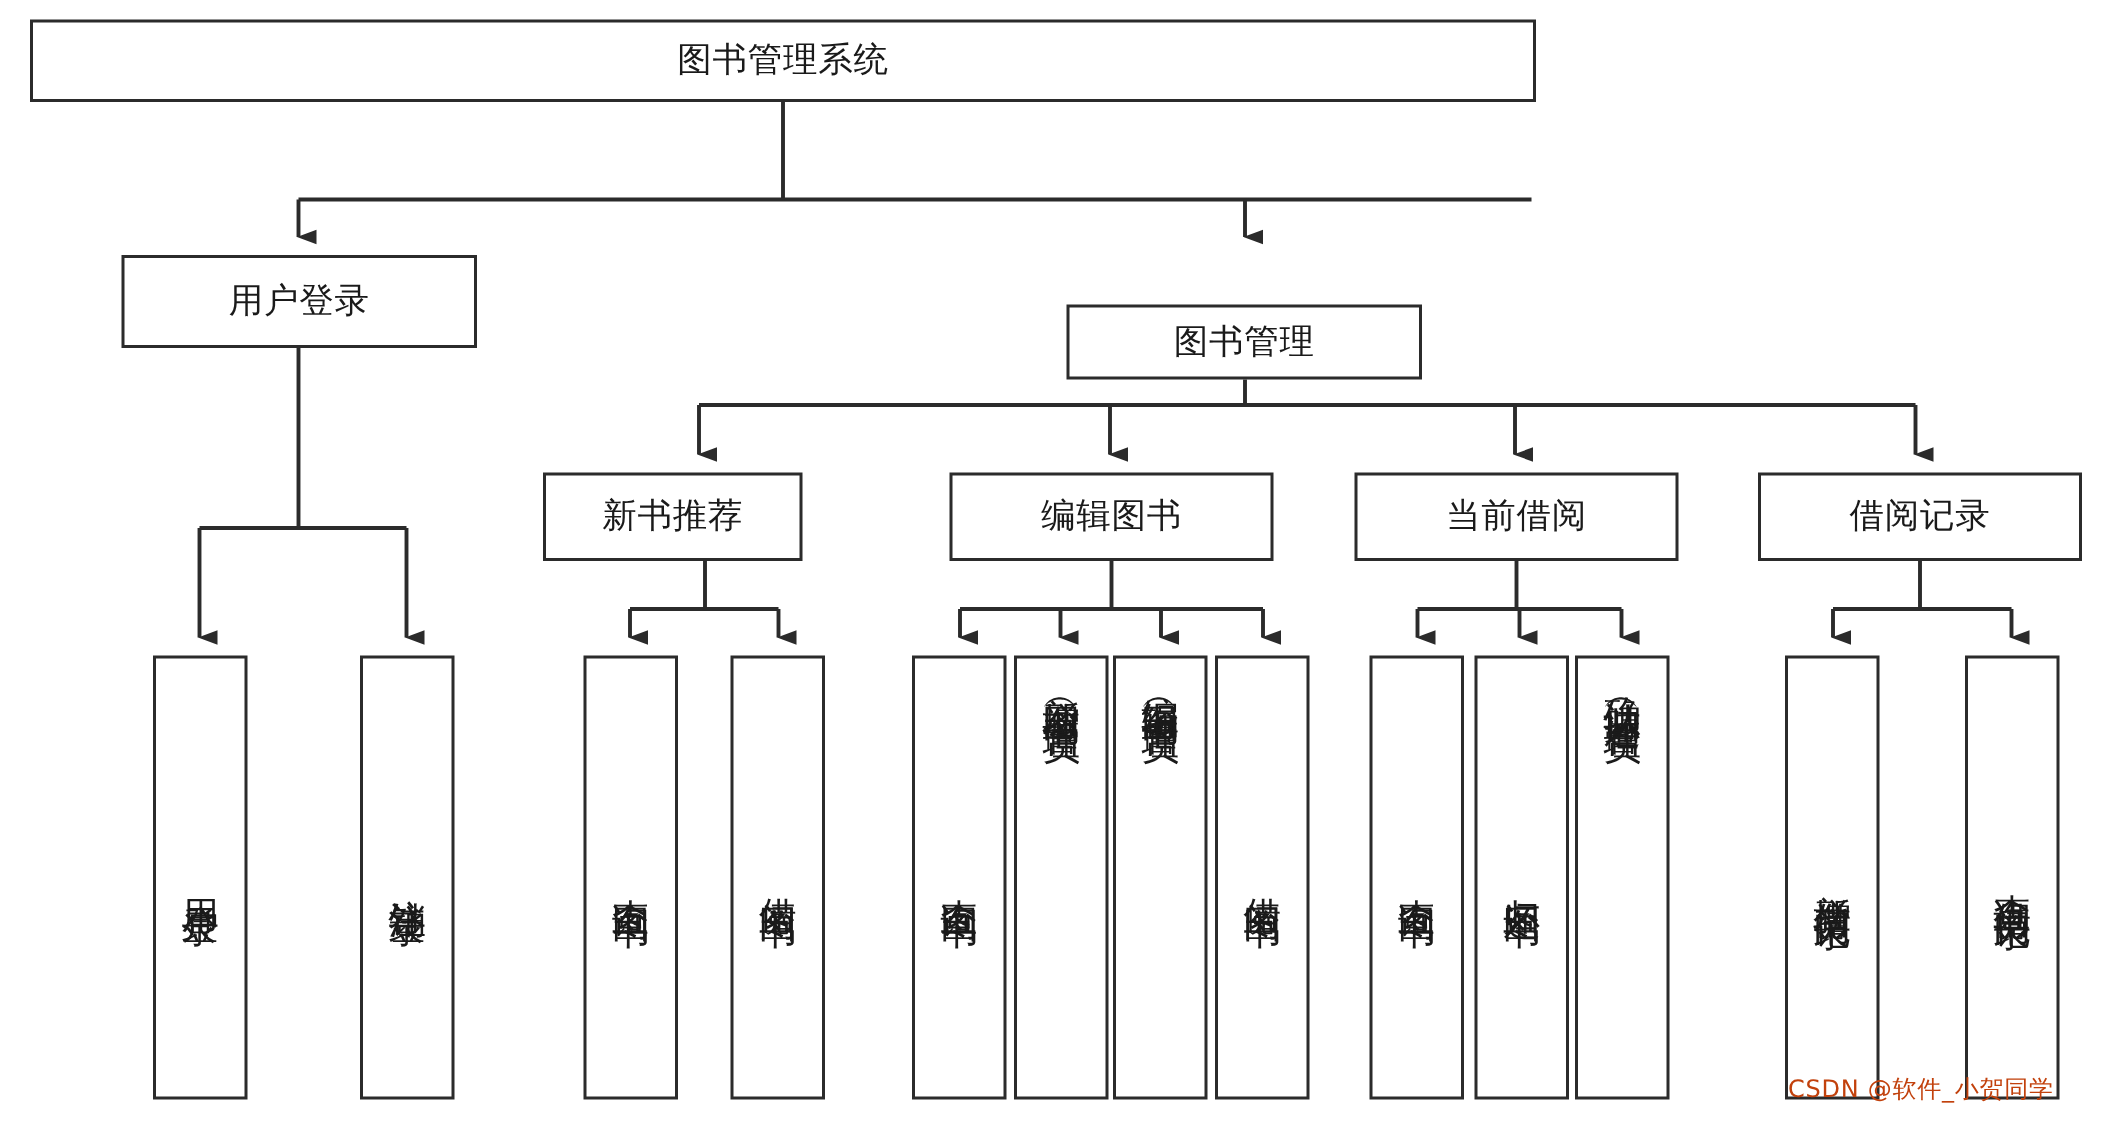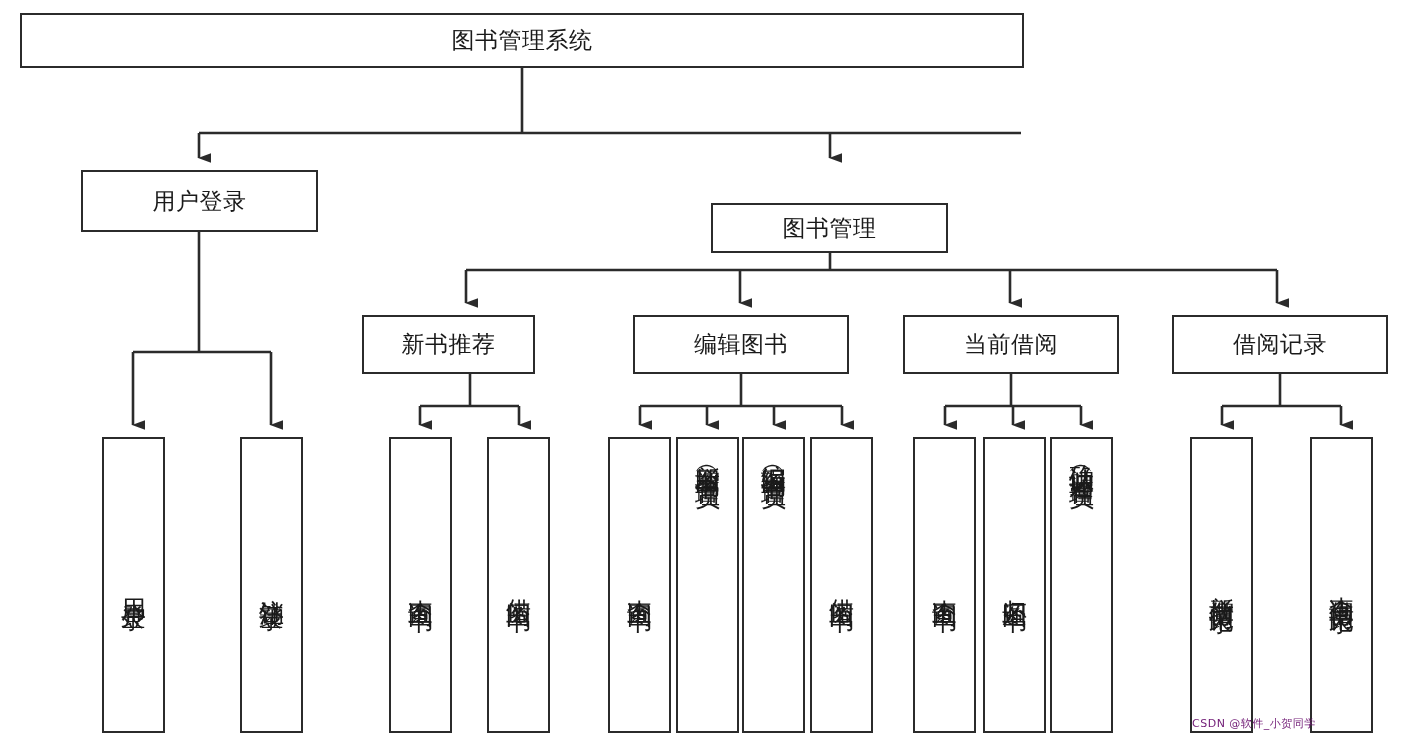--- a/index.html
+++ b/index.html
@@ -60,22 +60,22 @@
   }
   .vert.pad-mid {
     align-items: center;
   }
   .vert.pad-top {
     align-items: flex-start;
     padding-top: 6px;
   }
   .watermark {
     position: absolute;
-    color: #701a75;
-    font-size: 11px;
+    color: #c2410c;
+    font-size: 16px;
     letter-spacing: 0.5px;
     white-space: nowrap;
     user-select: none;
   }
 </style>
 </head>
 <body>
 
 <div id="diagram-root">
 

